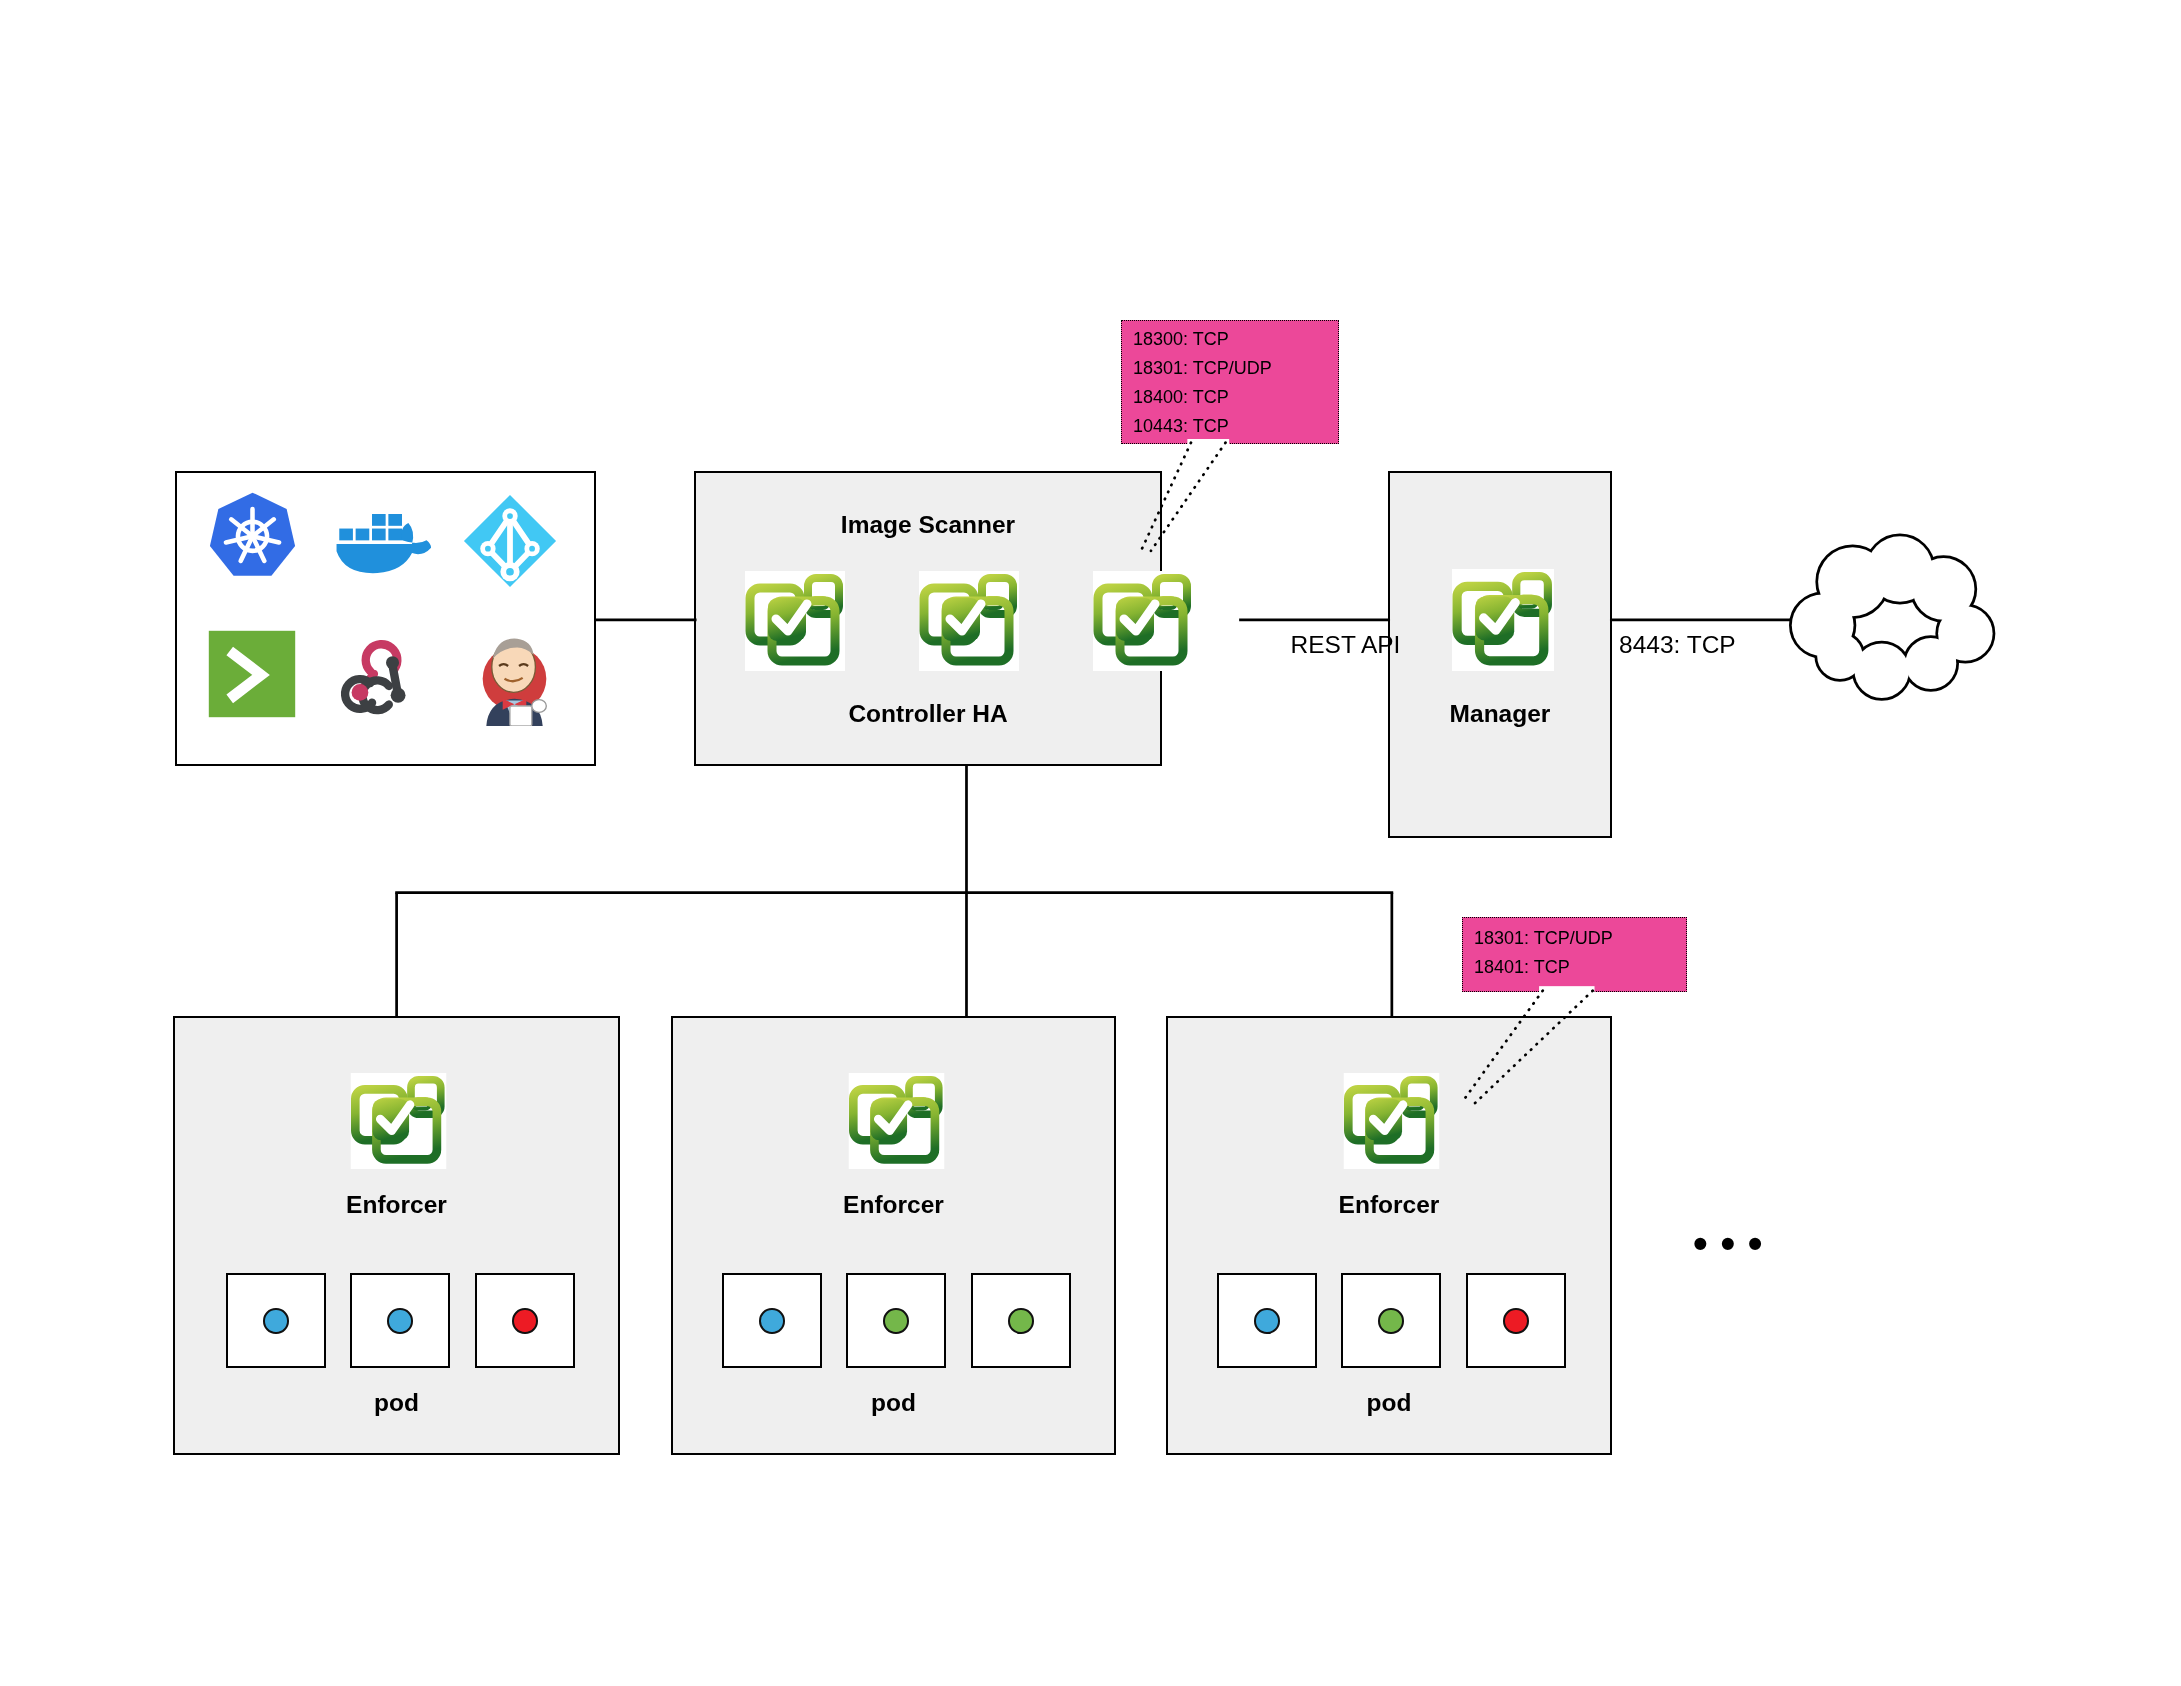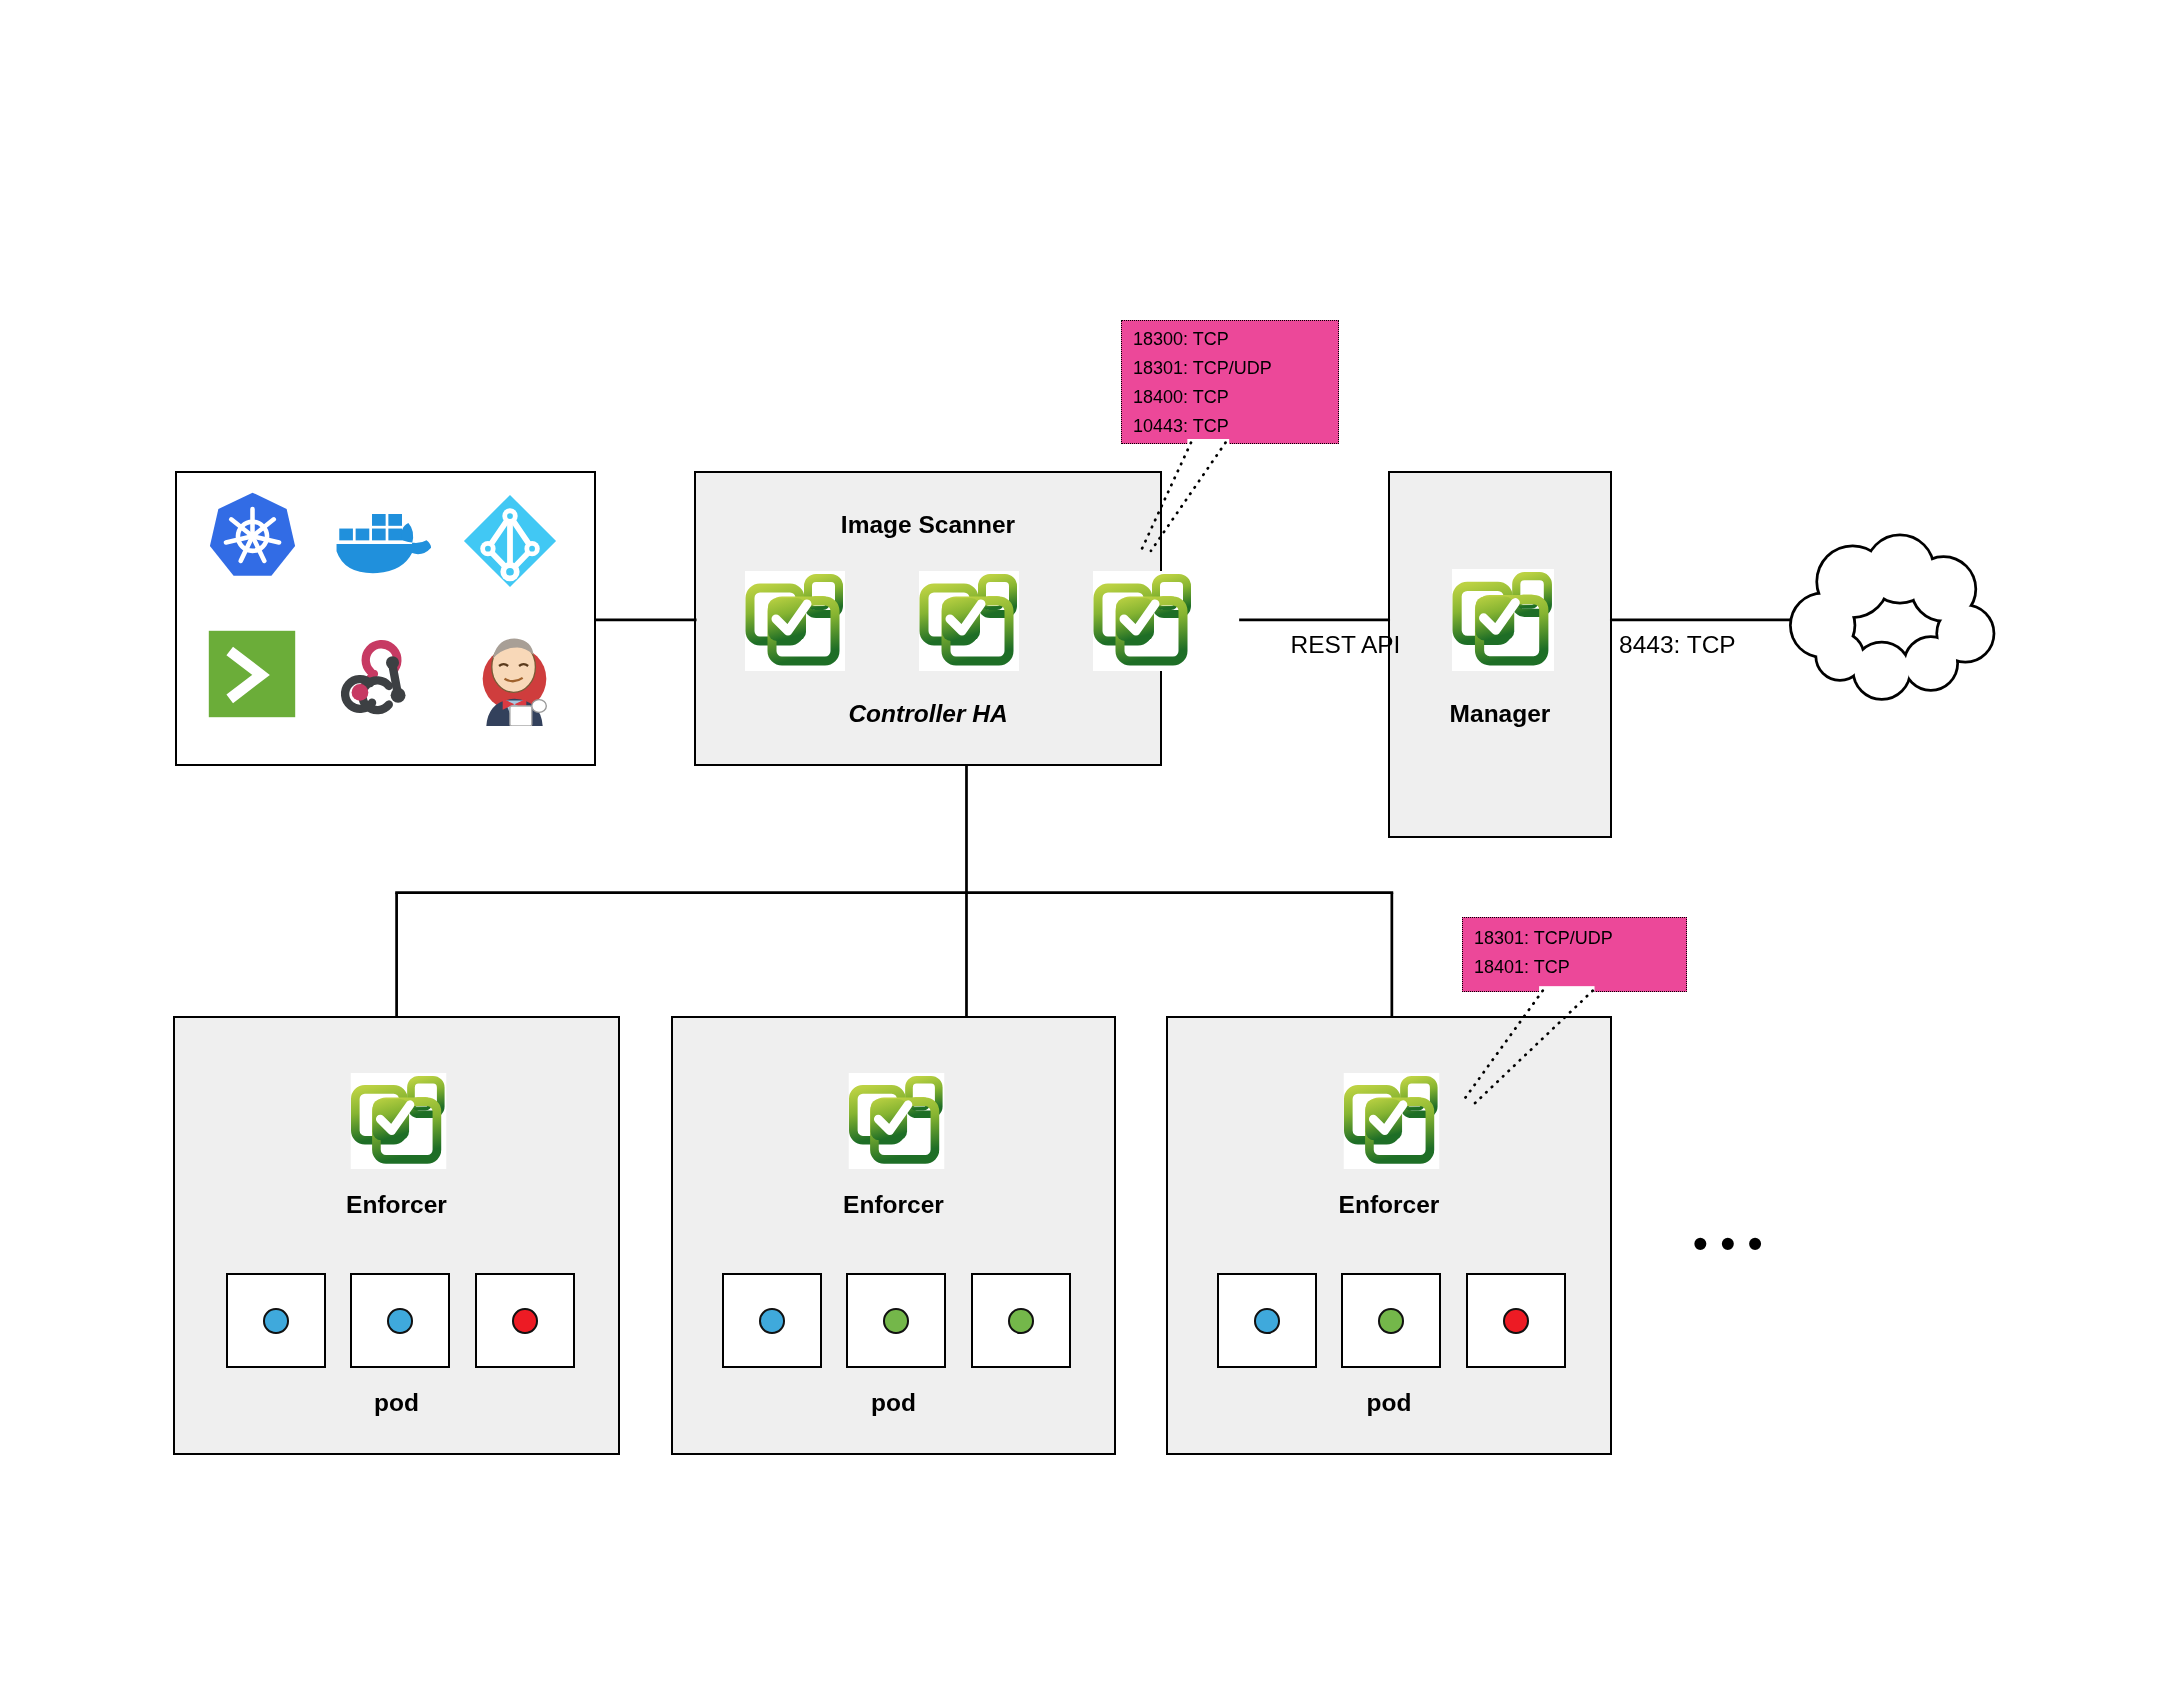--- a/index.html
+++ b/index.html
@@ -162,21 +162,21 @@
     <div class="iconwrap" style="left:223px;top:98px;width:100px;height:100px;">
         <svg viewBox="0 0 100 100">
           <use href="#sym-nv-logo"></use>
         </svg>
       </div>
     <div class="iconwrap" style="left:397px;top:98px;width:100px;height:100px;">
         <svg viewBox="0 0 100 100">
           <use href="#sym-nv-logo"></use>
         </svg>
       </div>
-    <div class="boxlabel" style="top:227px;font-style:italic;">Controller HA</div>
+    <div class="boxlabel" style="top:227px;">Controller HA</div>
   </div>
 
   <div class="box graybox" style="left:1388px;top:471px;width:224px;height:367px;">
     <div class="iconwrap" style="left:62px;top:96px;width:102px;height:102px;">
         <svg viewBox="0 0 100 100">
           <use href="#sym-nv-logo"></use>
         </svg>
       </div>
     <div class="boxlabel" style="top:227px;">Manager</div>
   </div>

